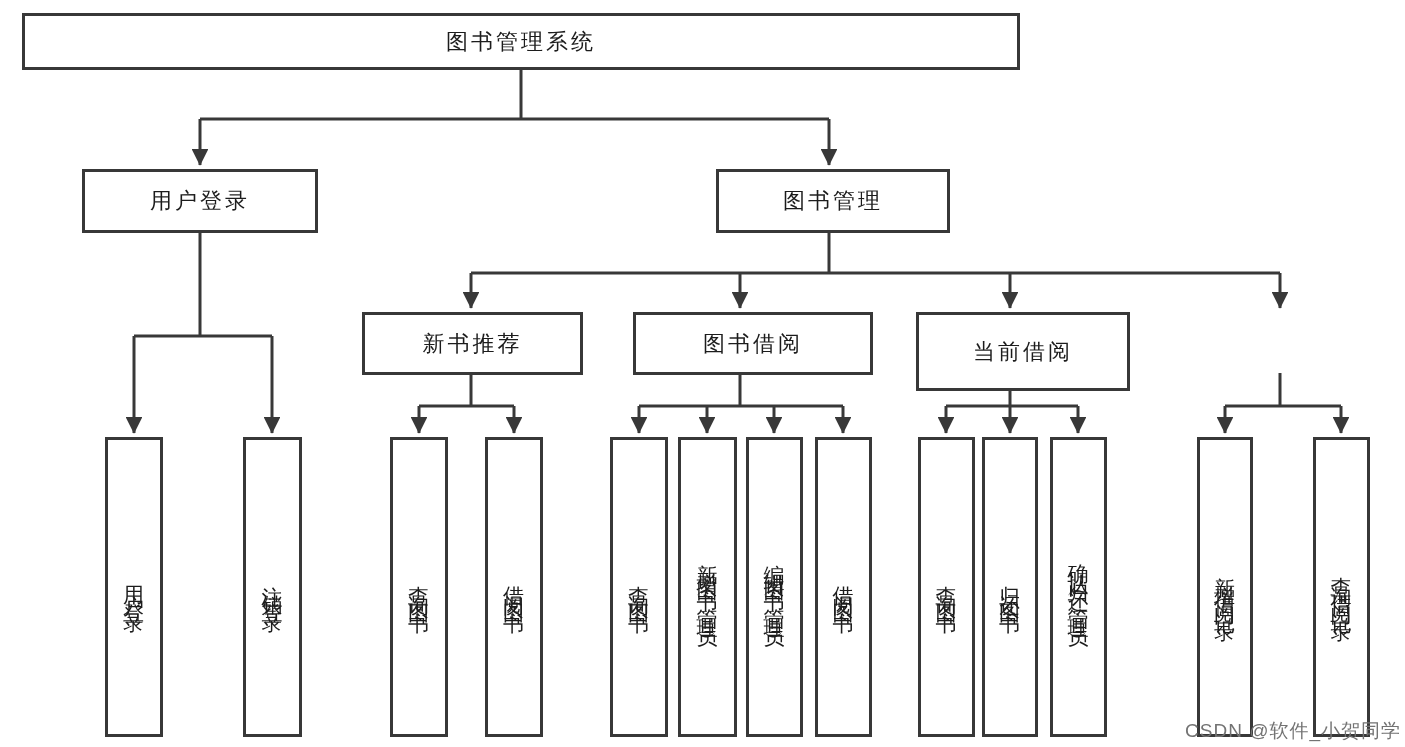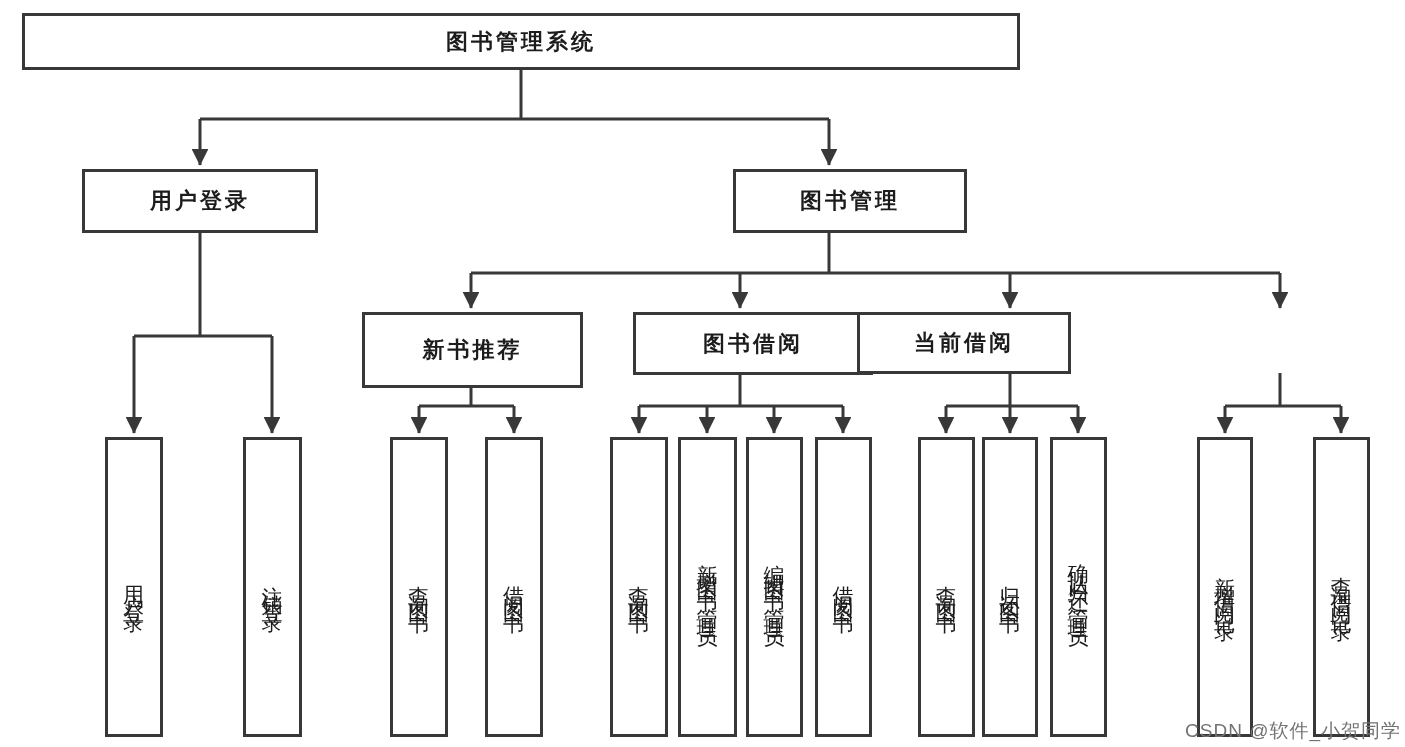--- a/index.html
+++ b/index.html
@@ -25,21 +25,21 @@
   .node {
     position: absolute;
     box-sizing: border-box;
     border: 3px solid #383838;
     background: #ffffff;
     display: flex;
     align-items: center;
     justify-content: center;
     color: #1c1c1c;
   }
-  .node.h { font-size: 22px; letter-spacing: 3px; white-space: nowrap; font-weight: bold; }
+  .node.h { font-size: 22px; letter-spacing: 3px; white-space: nowrap; }
   .node.v { font-size: 21px; }
   .vtext {
     writing-mode: vertical-rl;
     text-orientation: mixed;
     letter-spacing: 9px;
     line-height: 1;
   }
   .watermark {
     position: absolute;
     right: 4px;
@@ -97,31 +97,31 @@
     <path class="ln" d="M1341 406 V433" marker-end="url(#arw)"></path>
   </svg>
 
   <div class="node h" style="left:22px; top:13px; width:998px; height:57px;">
     <span>图书管理系统</span>
   </div>
 
   <div class="node h" style="left:82px; top:169px; width:236px; height:64px;">
     <span>用户登录</span>
   </div>
-  <div class="node h" style="left:733px; top:169px; width:234px; height:64px;">
+  <div class="node h" style="left:716px; top:169px; width:234px; height:64px;">
     <span>图书管理</span>
   </div>
 
-  <div class="node h" style="left:362px; top:312px; width:221px; height:76px;">
+  <div class="node h" style="left:362px; top:312px; width:221px; height:63px;">
     <span>新书推荐</span>
   </div>
   <div class="node h" style="left:633px; top:312px; width:240px; height:63px;">
     <span>图书借阅</span>
   </div>
-  <div class="node h" style="left:857px; top:312px; width:214px; height:62px;justify-content:center;">
+  <div class="node h" style="left:916px; top:312px; width:214px; height:79px;justify-content:center;">
     <span>当前借阅</span>
   </div>
 
   <div class="node v" style="left:105px; top:437px; width:58px; height:300px;">
     <span class="vtext">用户登录</span>
   </div>
   <div class="node v" style="left:243px; top:437px; width:59px; height:300px;">
     <span class="vtext">注销登录</span>
   </div>
 

